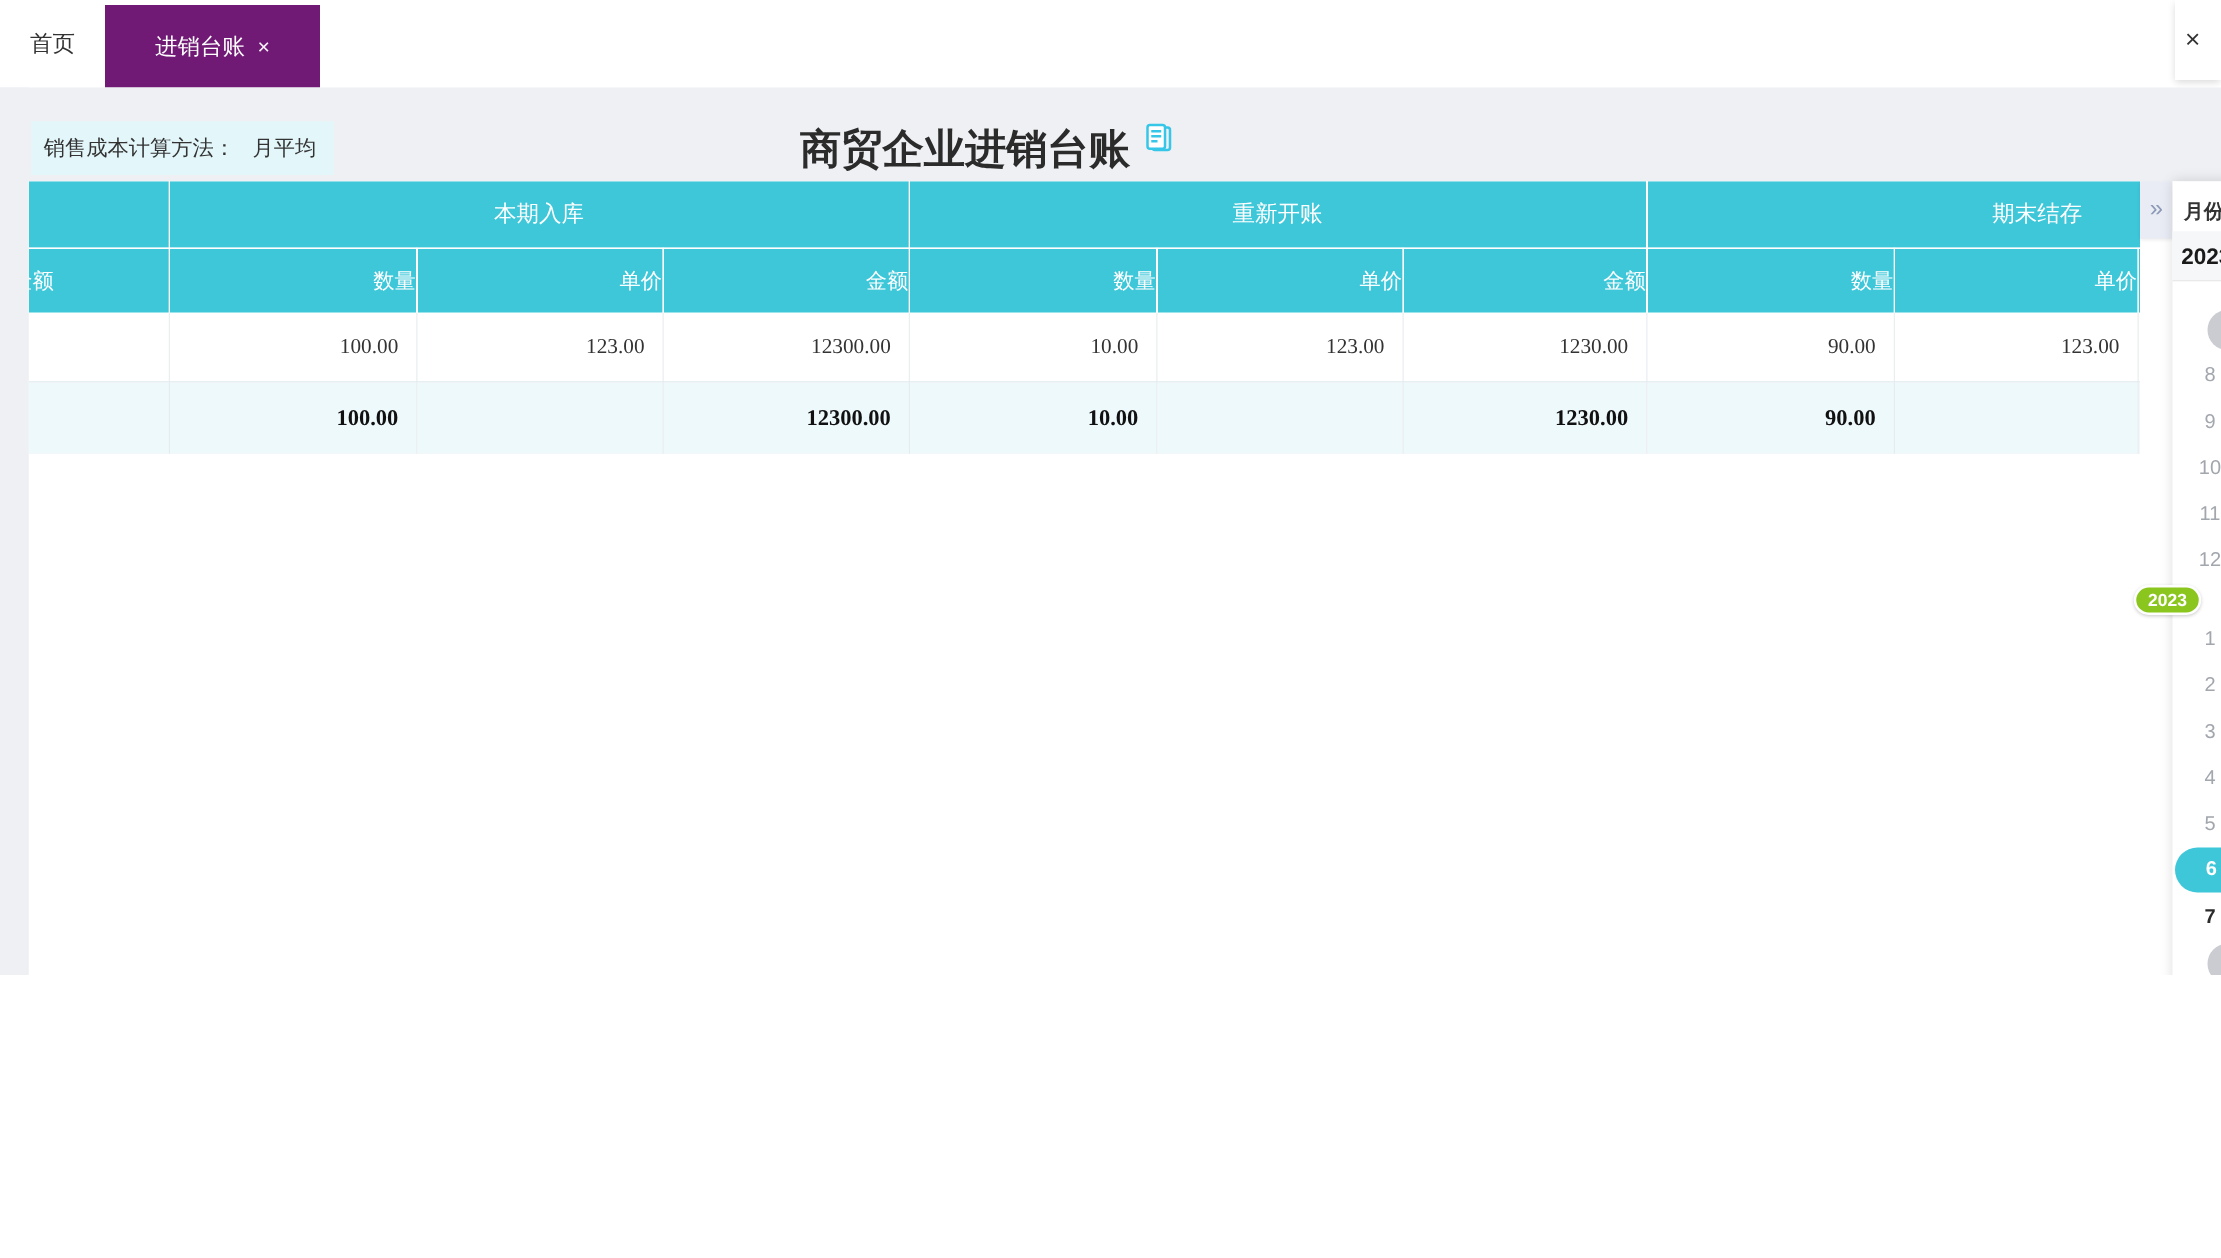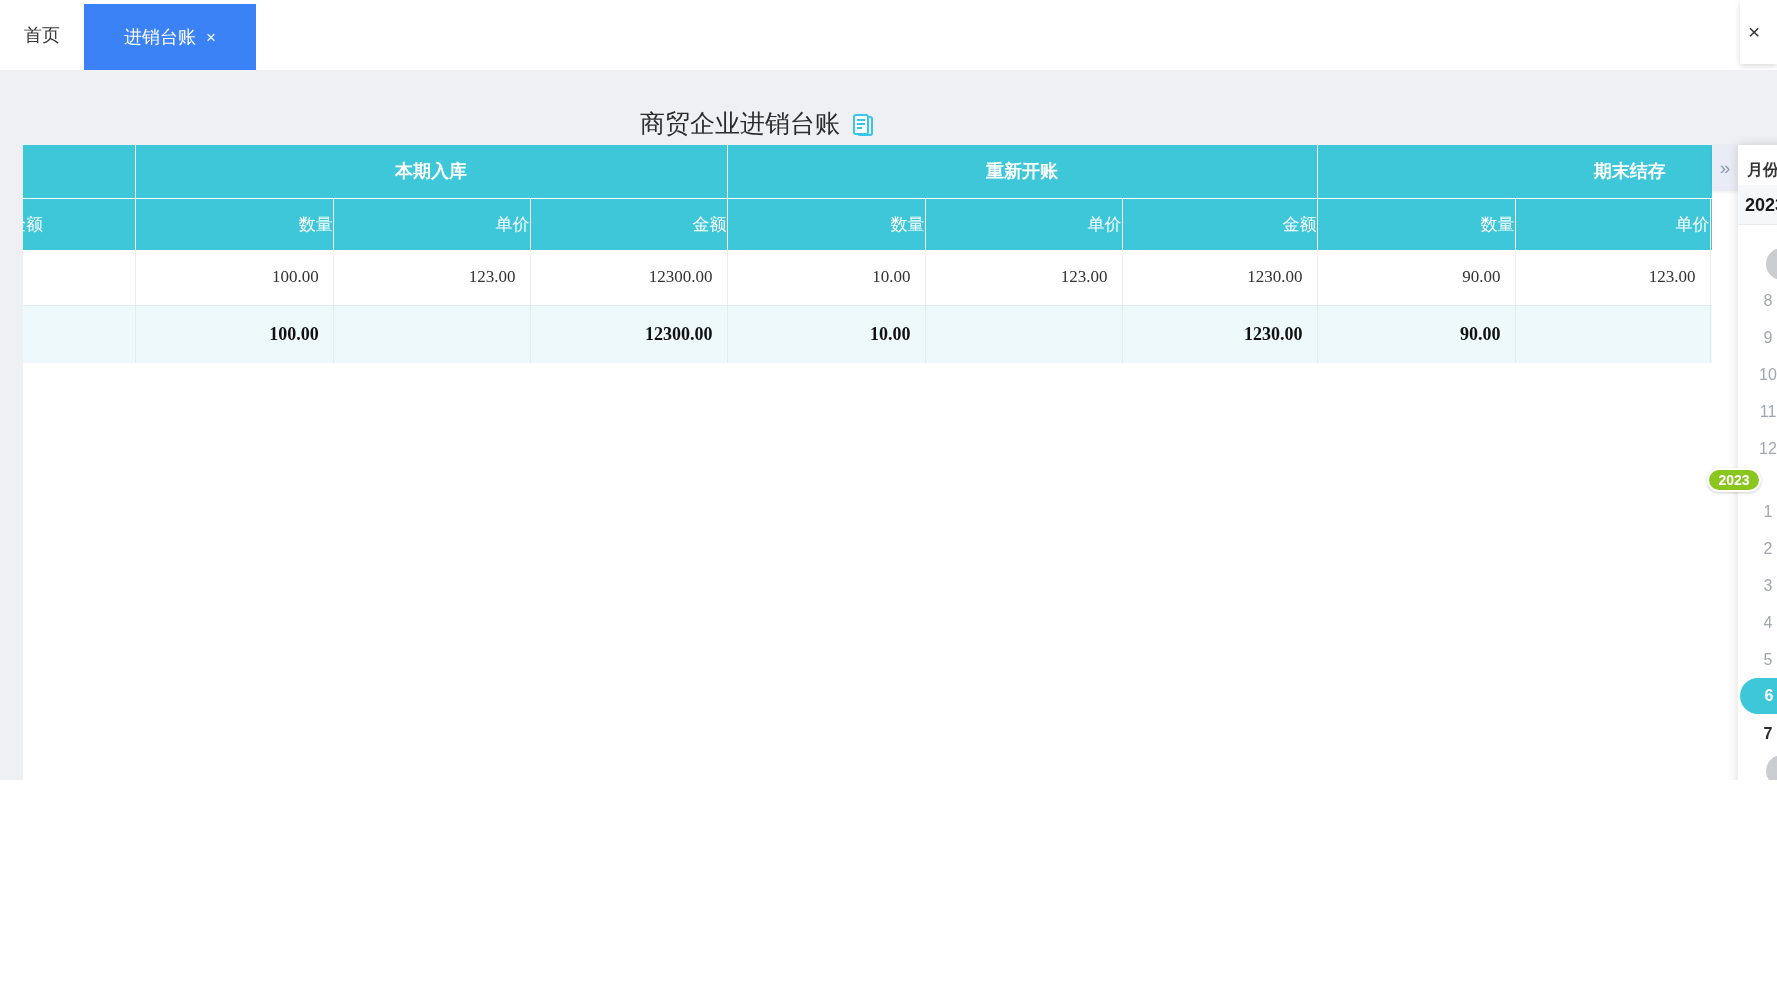--- a/index.html
+++ b/index.html
@@ -2,53 +2,53 @@
 <html><head>
 <meta charset="utf-8">
 <style>
   * { margin:0; padding:0; box-sizing:border-box; }
   html,body { width:1777px; height:1006px; background:#fff; font-family:"Liberation Sans", sans-serif; }
   .page { position:relative; width:1777px; height:780px; overflow:hidden; background:#fff; }
 
   
   .topbar { position:absolute; left:0; top:0; width:1777px; height:70px; background:#fff; }
   .tab-home { position:absolute; left:24px; top:0; height:70px; line-height:70px; font-size:18px; color:#333; cursor:pointer; }
-  .tab-active { position:absolute; left:84px; top:4px; width:172px; height:66px; background:#3b82f6; color:#fff;
+  .tab-active { position:absolute; left:84px; top:4px; width:172px; height:66px; background:#701a75; color:#fff;
                 display:flex; align-items:center; justify-content:center; gap:10px; font-size:18px; cursor:pointer; }
   .tab-active .tab-close { font-size:17px; line-height:1; opacity:.95; }
   .win-close { position:absolute; left:1740px; top:0; width:37px; height:64px; background:#fff;
                box-shadow:0 2px 6px rgba(0,0,0,.15); display:flex; align-items:center; justify-content:flex-start;
                padding-left:8px; font-size:21px; color:#333; cursor:pointer; }
 
   
   .toolbar { position:absolute; left:0; top:70px; width:1777px; height:75px; background:#eef0f3; }
   .cost-label { position:absolute; left:25px; top:27px; height:43px; background:#e3f6fa; display:flex; align-items:center;
                 padding:0 14px 0 10px; font-size:17px; color:#333; gap:14px; }
-  .page-title { position:absolute; left:640px; top:27px; height:43px; display:flex; align-items:flex-end; gap:9px;
-                font-size:25px; font-weight:400; color:#2b2b2b; }
+  .page-title { position:absolute; left:640px; top:27px; height:43px; display:flex; align-items:flex-start; gap:9px;
+                font-size:33px; font-weight:700; color:#2b2b2b; }
   .doc-icon { width:28px; height:28px; display:inline-block; }
 
   .btn { position:absolute; top:88px; height:45px; border-radius:4px; display:flex; align-items:center; justify-content:center;
          font-size:17px; cursor:pointer; }
   .btn-outline { border:1px solid #8ccb2b; color:#80c51c; background:transparent; }
   .btn-solid { background:#8bc61f; color:#fff; border:1px solid #8bc61f; }
   .btn-rec   { left:985px;  width:76px; }
   .btn-reo   { left:1070px; width:110px; }
   .btn-alias { left:1188px; width:106px; }
   .btn-gen   { left:1304px; width:114px; }
   .tool-link { position:absolute; top:88px; height:45px; display:flex; align-items:center; gap:8px; font-size:18px; color:#333; cursor:pointer; }
   .tl-down { left:1440px; } .tl-help { left:1540px; } .tl-refresh { left:1636px; }
   .help-circle { width:20px; height:20px; border:2px solid #333; border-radius:50%; display:flex; align-items:center; justify-content:center;
                  font-size:13px; font-weight:700; color:#333; }
 
   
   .table-wrap { position:absolute; left:23px; top:145px; width:1689px; height:218px; overflow:hidden; background:#fff; }
   table { border-collapse:collapse; table-layout:fixed; width:1920px; }
   th, td { overflow:hidden; white-space:nowrap; }
-  .ghead th { background:#3dc7d9; color:#fff; font-weight:700; font-size:18px; height:53px;
+  .ghead th { background:#3dc7d9; color:#fff; font-weight:400; font-size:18px; height:53px;
               border-right:1px solid rgba(255,255,255,.55); border-bottom:1px solid rgba(255,255,255,.55); }
   .shead th { background:#3dc7d9; color:#fff; font-weight:500; font-size:17px; height:52px; text-align:right;
               border-right:1px solid rgba(255,255,255,.55); }
   .shead th.cut { text-align:left; padding-left:0; }
   .shead th.cut span { display:inline-block; margin-left:-14px; }
   .drow td { height:55px; font-size:17px; color:#333; text-align:right; padding-right:14px;
              font-family:"Liberation Serif", serif; border-right:1px solid #e9eef1; border-bottom:1px solid #dfeaef; background:#fff; }
   .trow td { height:58px; font-size:18px; color:#111; font-weight:700; text-align:right; padding-right:14px;
              font-family:"Liberation Serif", serif; border-right:1px solid #e4ecef; border-bottom:1px solid #e3e6e9; background:#eef9fc; }
 
@@ -91,20 +91,24 @@
     <div class="tab-active">
       <span>进销台账</span>
       <span class="tab-close">×</span>
     </div>
     <div class="win-close">
       <span>×</span>
     </div>
   </div>
 
   <div class="toolbar">
+    <div class="cost-label">
+      <span>销售成本计算方法：</span>
+      <span>月平均</span>
+    </div>
     <div class="page-title">
       <span>商贸企业进销台账</span>
       <span class="doc-icon">
         <svg width="28" height="28" viewBox="0 0 28 28">
           <rect x="9" y="5" width="14" height="18" rx="2" fill="none" stroke="#35c6e8" stroke-width="2"></rect>
           <rect x="5" y="3" width="14" height="19" rx="2" fill="#fff" stroke="#35c6e8" stroke-width="2"></rect>
           <line x1="8" y1="8" x2="16" y2="8" stroke="#35c6e8" stroke-width="2"></line>
           <line x1="8" y1="12" x2="16" y2="12" stroke="#35c6e8" stroke-width="2"></line>
           <line x1="8" y1="16" x2="13" y2="16" stroke="#35c6e8" stroke-width="2"></line>
         </svg>

